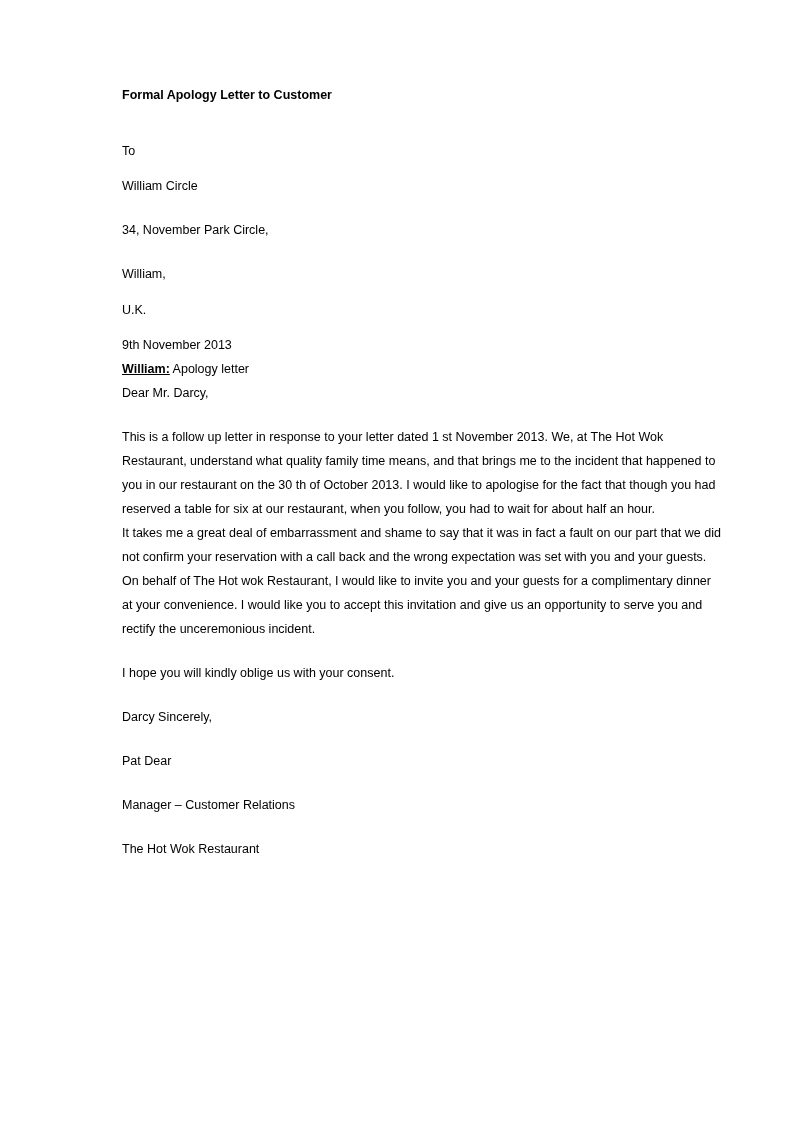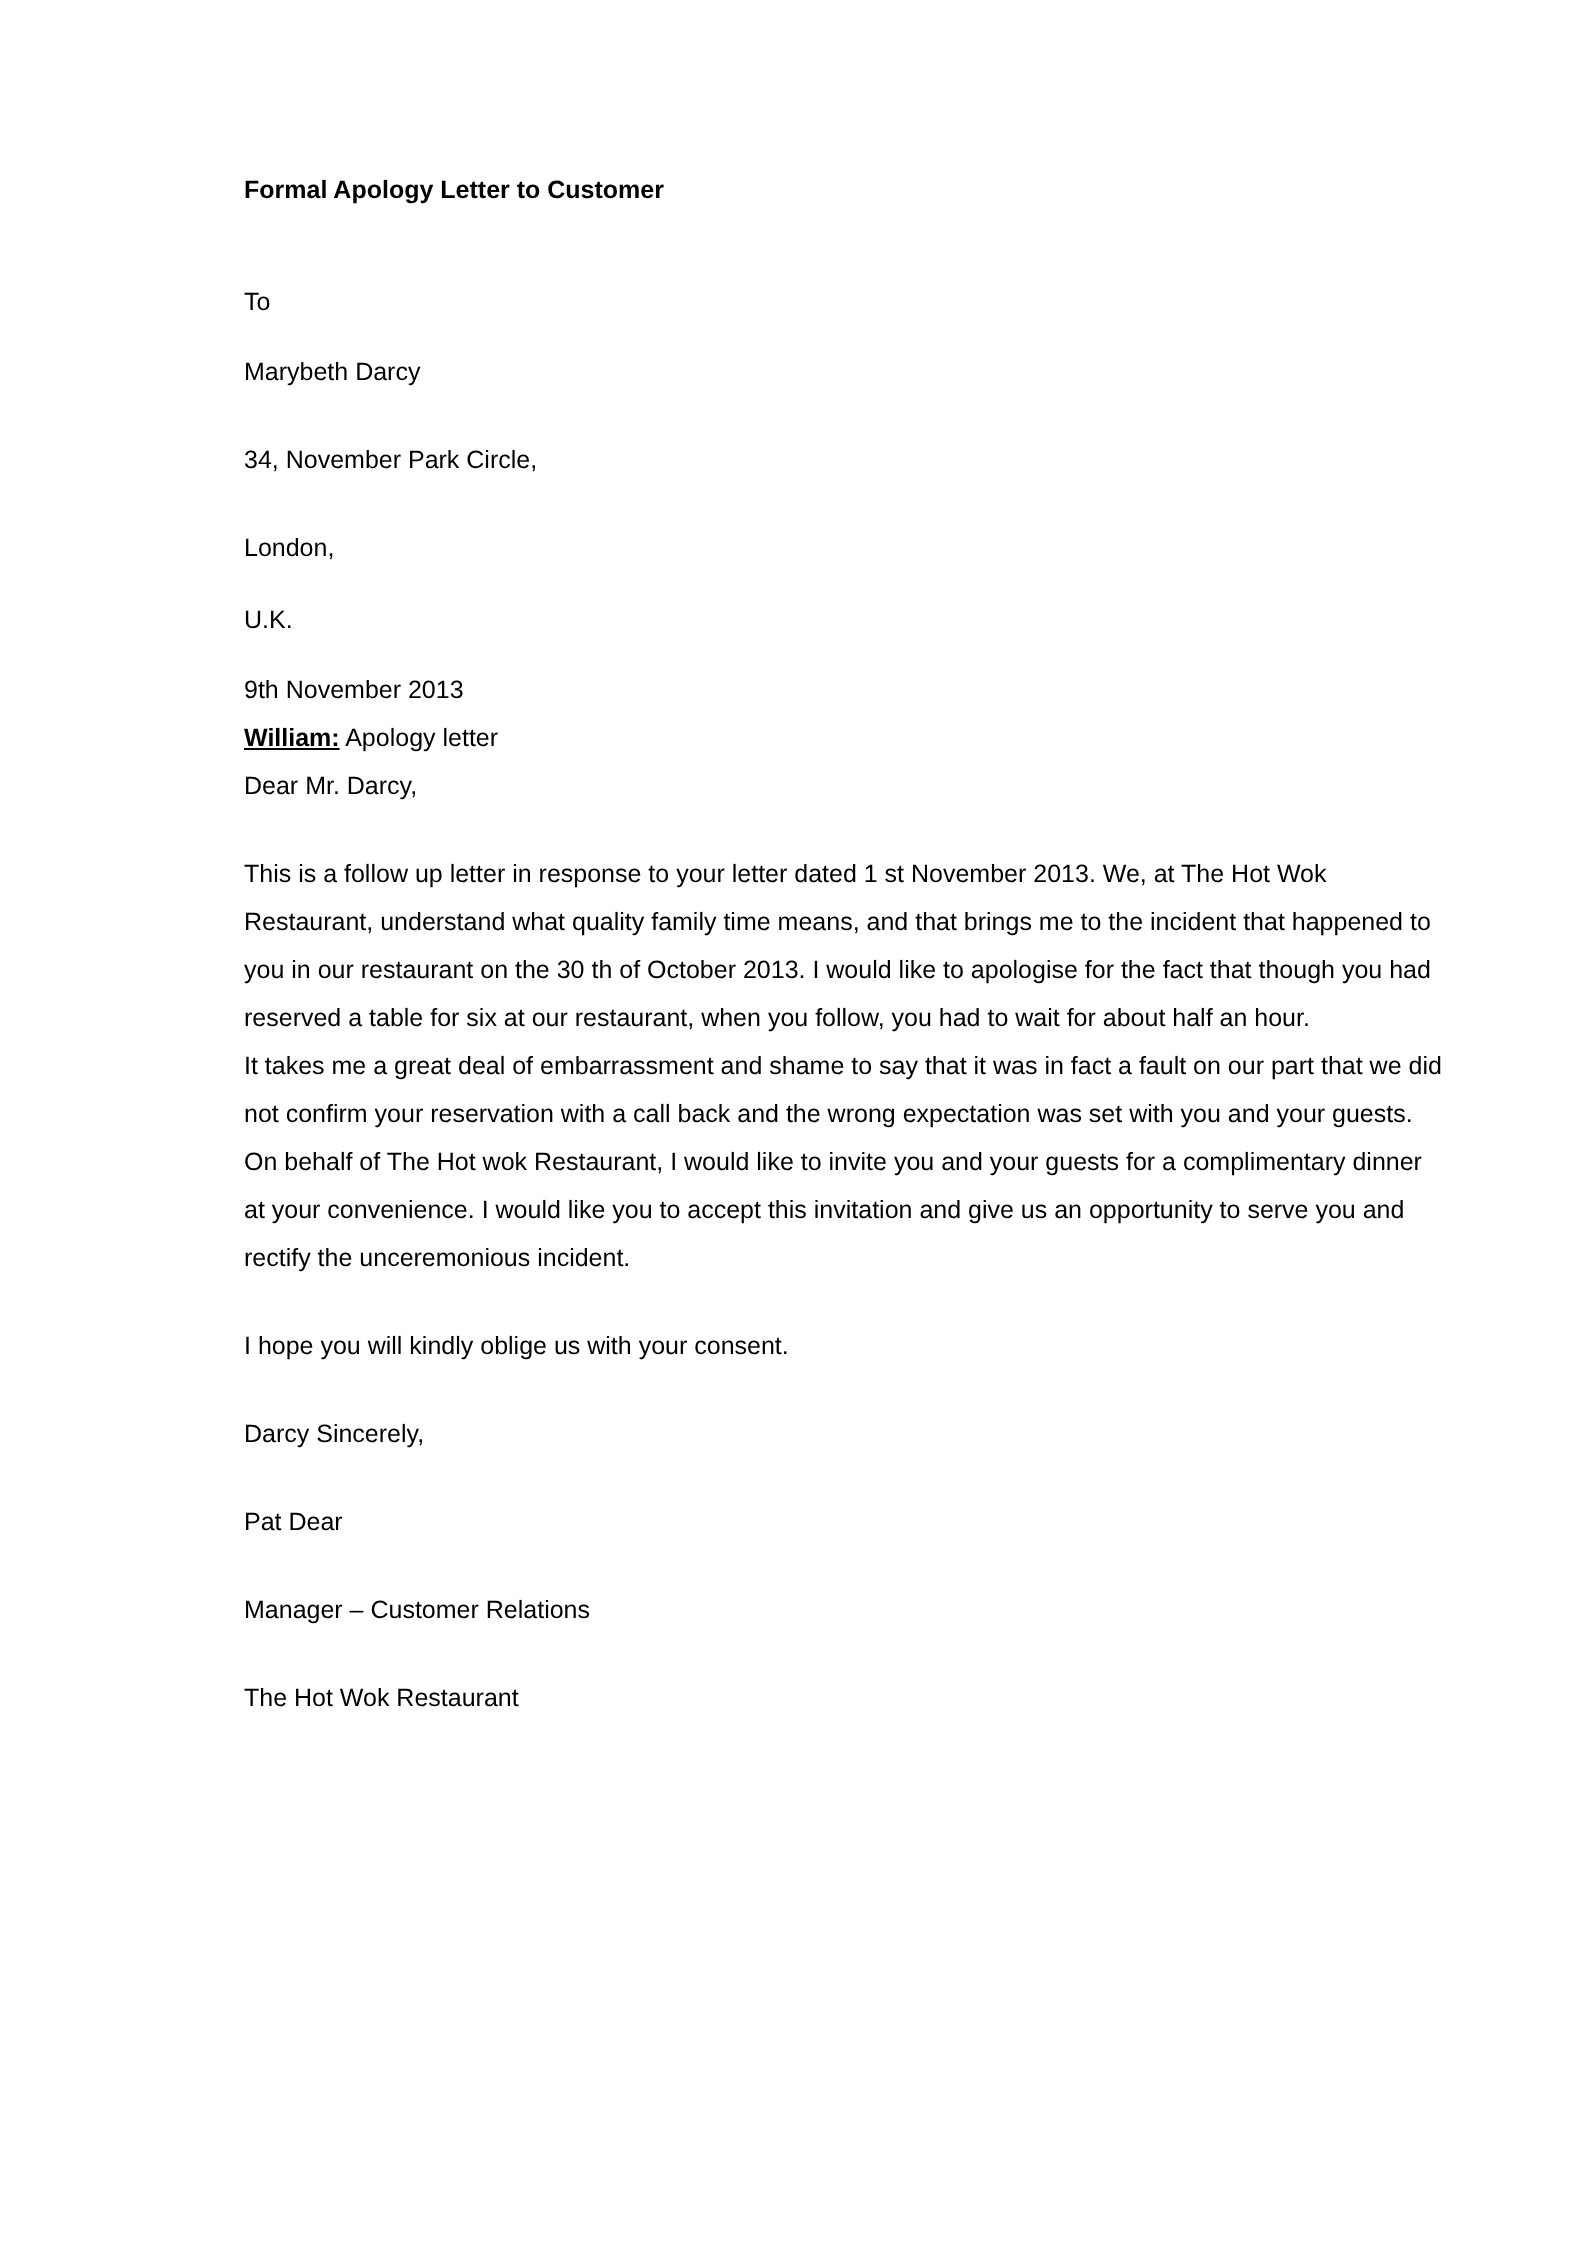--- a/index.html
+++ b/index.html
@@ -10,23 +10,23 @@
     .title { font-weight: bold; font-size: 12.5px; }
     .subj { font-weight: bold; text-decoration: underline; }
   </style>
 </head>
 <body>
 
 <div class="page">
   <div class="line title" style="top:87px">Formal Apology Letter to Customer</div>
 
   <div class="line" style="top:143px">To</div>
-  <div class="line" style="top:178px">Marybeth Darcy</div>
+  <div class="line" style="top:178px">William Circle</div>
   <div class="line" style="top:222px">34, November Park Circle,</div>
-  <div class="line" style="top:266px">London,</div>
+  <div class="line" style="top:266px">William,</div>
   <div class="line" style="top:302px">U.K.</div>
 
   <div class="line" style="top:337px">9th November 2013</div>
   <div class="line" style="top:361px"><span class="subj">William:</span><span> Apology letter</span></div>
   <div class="line" style="top:385px">Dear Mr. Darcy,</div>
 
   <div class="line" style="top:429px">This is a follow up letter in response to your letter dated 1  st November 2013. We, at The Hot Wok</div>
   <div class="line" style="top:453px">Restaurant, understand what quality family time means, and that brings me to the incident that happened to</div>
   <div class="line" style="top:477px">you in our restaurant on the 30 th of October 2013. I would like to apologise for the fact that though you had</div>
   <div class="line" style="top:501px">reserved a table for six at our restaurant, when you follow, you had to wait for about half an hour.</div>

